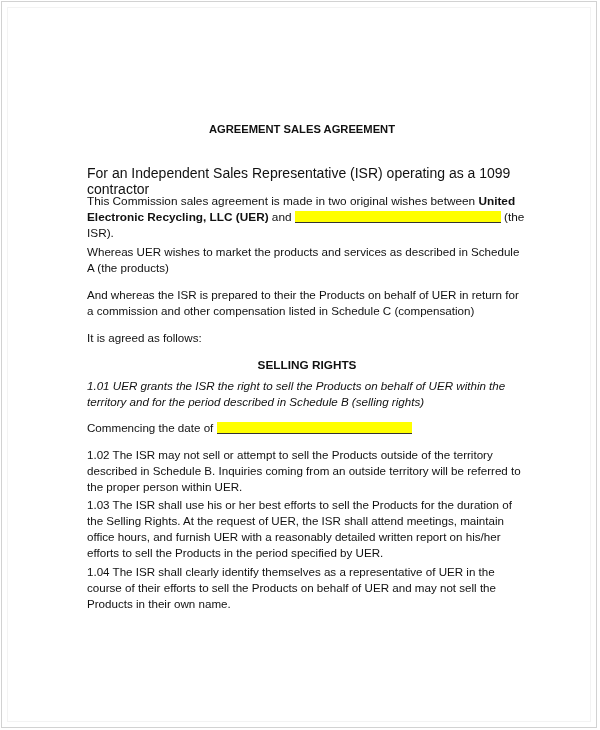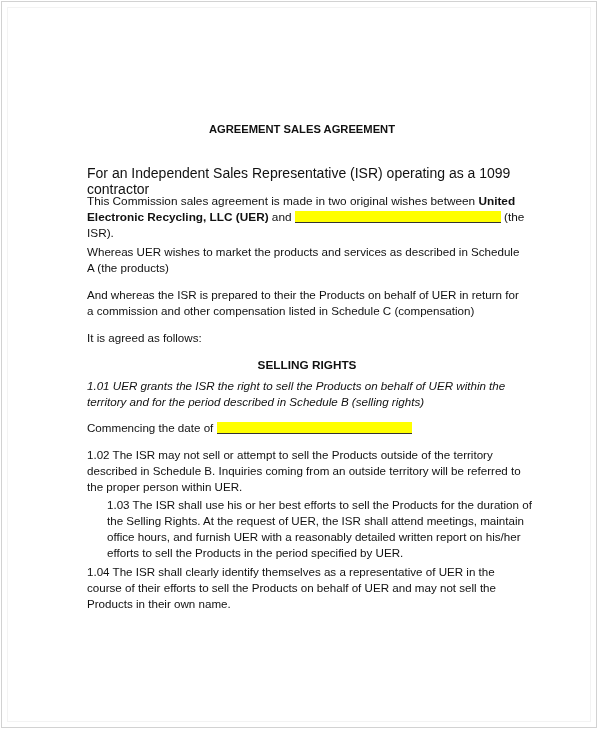--- a/index.html
+++ b/index.html
@@ -59,21 +59,21 @@
     }
     .subtitle { font-size: 14px; top: 165px; }
     .p1 { top: 193px; font-size: 11.8px; }
     .p2 { top: 244px; }
     .p3 { top: 287px; }
     .p4 { top: 330px; }
     .heading { top: 357px; font-weight: bold; font-size: 11.8px; text-align: center; }
     .s101 { top: 378px; font-style: italic; }
     .s-commence { top: 420px; }
     .s102 { top: 447px; }
-    .s103 { top: 497px; margin-left: 20px; }
+    .s103 { top: 497px; }
     .s104 { top: 564px; }
     b { font-weight: bold; }
     .blank {
       display: inline-block;
       background: #ffff00;
       border-bottom: 1px solid #333;
       height: 12px;
       vertical-align: -2px;
       box-sizing: border-box;
     }

